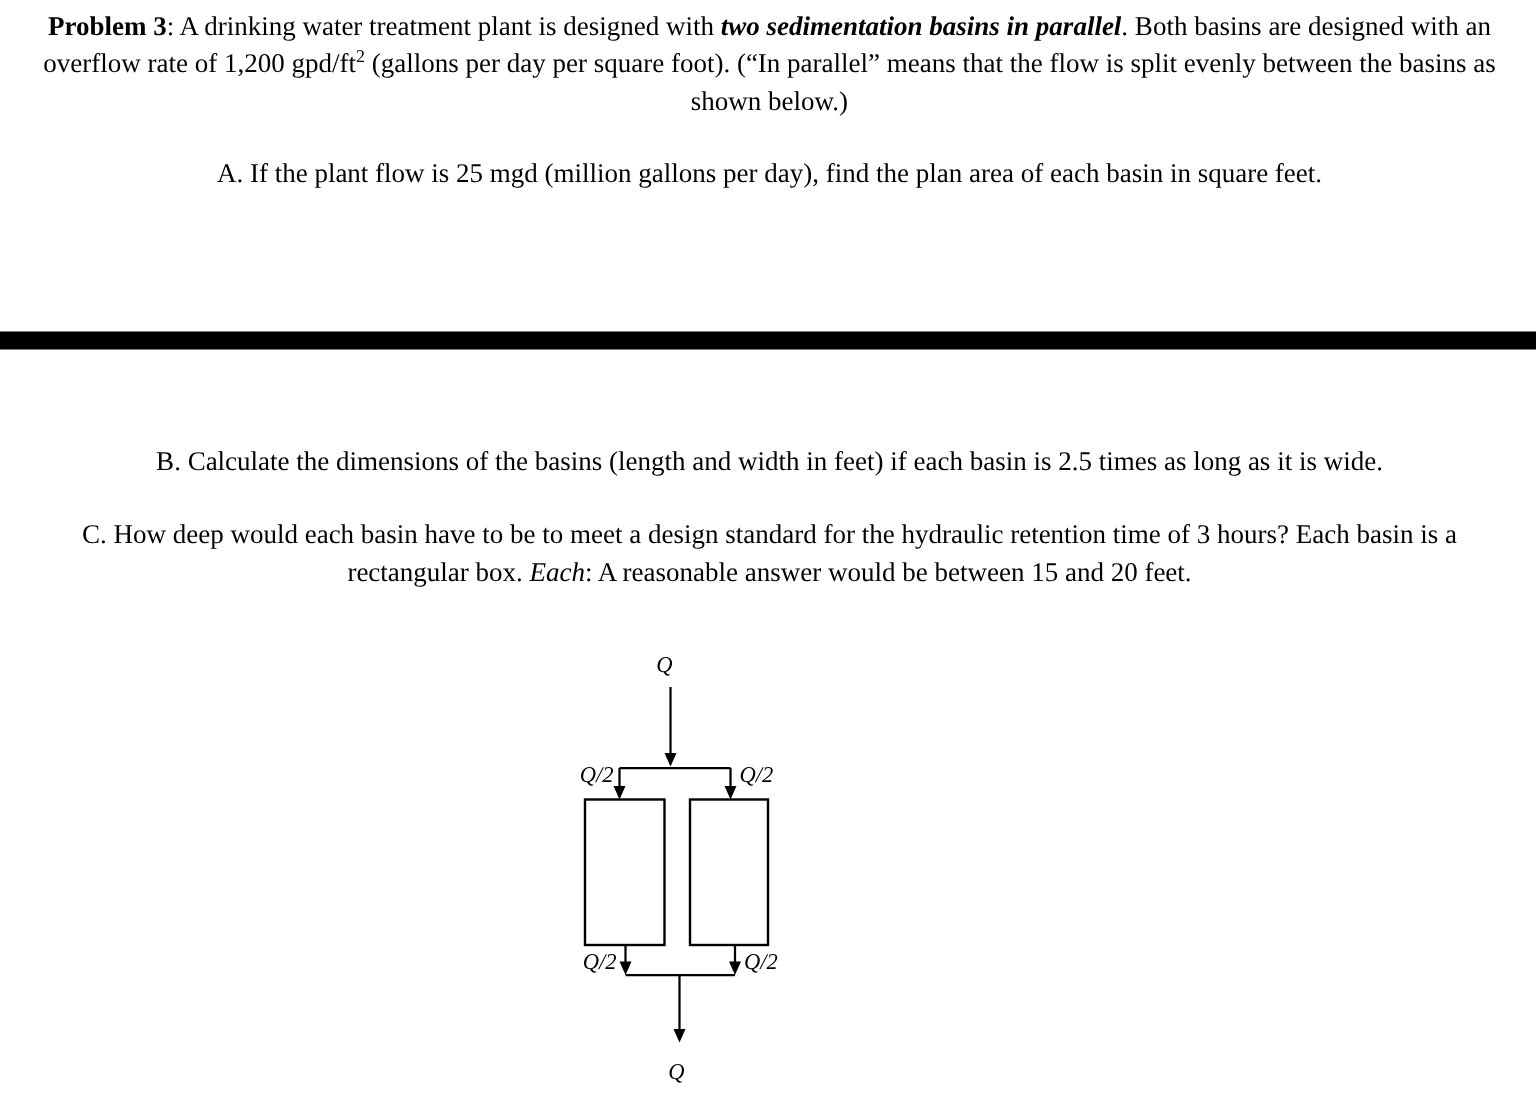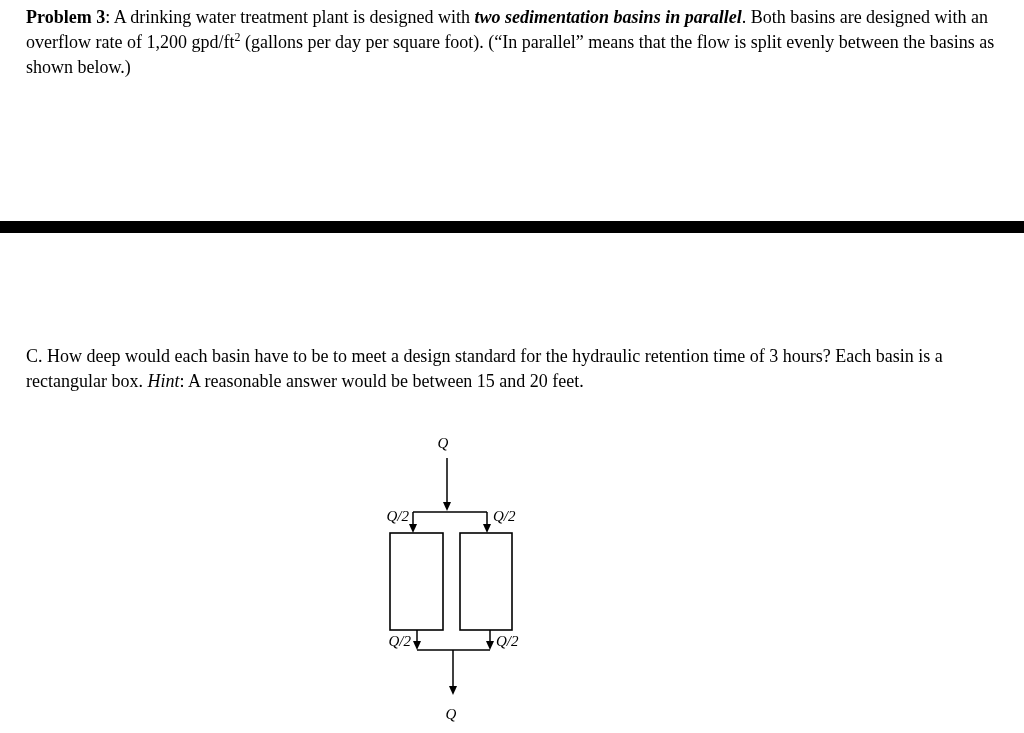--- a/index.html
+++ b/index.html
@@ -8,21 +8,21 @@
     position: relative;
     width: 1024px;
     height: 733px;
     background: #ffffff;
     color: #000000;
     font-family: "Liberation Serif", serif;
     font-size: 18px;
     line-height: 25px;
     overflow: hidden;
   }
-  .para { position: absolute; left: 14px; width: 998px; text-align: left; margin-left: 12px; }
+  .para { position: absolute; left: 14px; width: 998px; text-align: center; }
   .b  { font-weight: bold; }
   .bi { font-weight: bold; font-style: italic; }
   .i  { font-style: italic; }
   sup { font-size: 12px; line-height: 0; }
   .divider {
     position: absolute;
     left: 0;
     top: 221px;
     width: 1024px;
     height: 12px;
@@ -39,25 +39,27 @@
     fill: #000000;
   }
 </style>
 </head>
 <body>
 
 <div class="page">
 
   <p class="para" style="top:5px;"><span class="b">Problem 3</span><span>: A drinking water treatment plant is designed with </span><span class="bi">two sedimentation basins in parallel</span><span>. Both basins are designed with an overflow rate of 1,200 gpd/ft</span><sup>2</sup><span> (gallons per day per square foot). (“In parallel” means that the flow is split evenly between the basins as shown below.)</span></p>
 
+  <p class="para" style="top:103px;">A. If the plant flow is 25 mgd (million gallons per day), find the plan area of each basin in square feet.</p>
 
   <div class="divider"></div>
 
+  <p class="para" style="top:295px;">B. Calculate the dimensions of the basins (length and width in feet) if each basin is 2.5 times as long as it is wide.</p>
 
-  <p class="para" style="top:344px;"><span>C. How deep would each basin have to be to meet a design standard for the hydraulic retention time of 3 hours? Each basin is a rectangular box. </span><span class="i">Hint</span><span>: A reasonable answer would be between 15 and 20 feet.</span></p>
+  <p class="para" style="top:344px;"><span>C. How deep would each basin have to be to meet a design standard for the hydraulic retention time of 3 hours? Each basin is a rectangular box. </span><span class="i">Each</span><span>: A reasonable answer would be between 15 and 20 feet.</span></p>
 
   <div class="diagram-wrap">
     <svg width="175" height="300" viewBox="0 0 175 300">
 
       <text x="78" y="16" text-anchor="middle">Q</text>
 
       <line class="flowline" x1="82" y1="26" x2="82" y2="71"></line>
       <polygon class="arrowhead" points="78,70 86,70 82,79"></polygon>
 
       <line class="flowline" x1="48" y1="80" x2="122" y2="80"></line>

